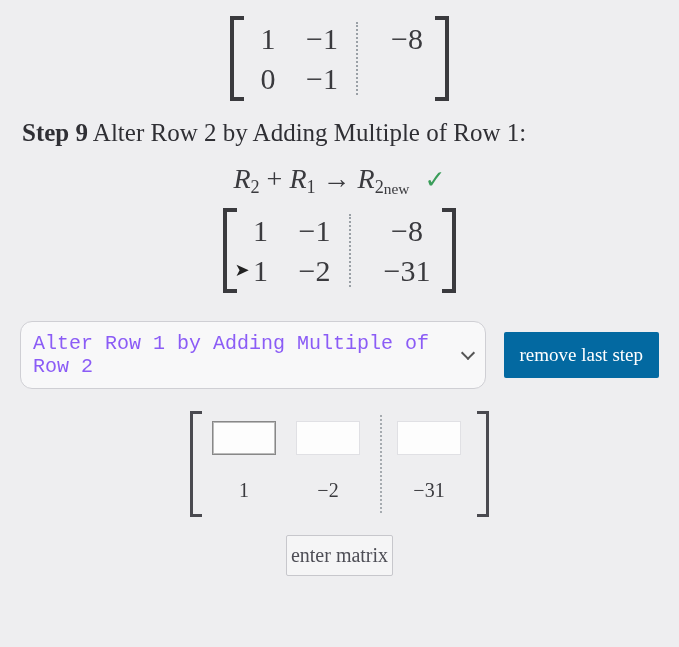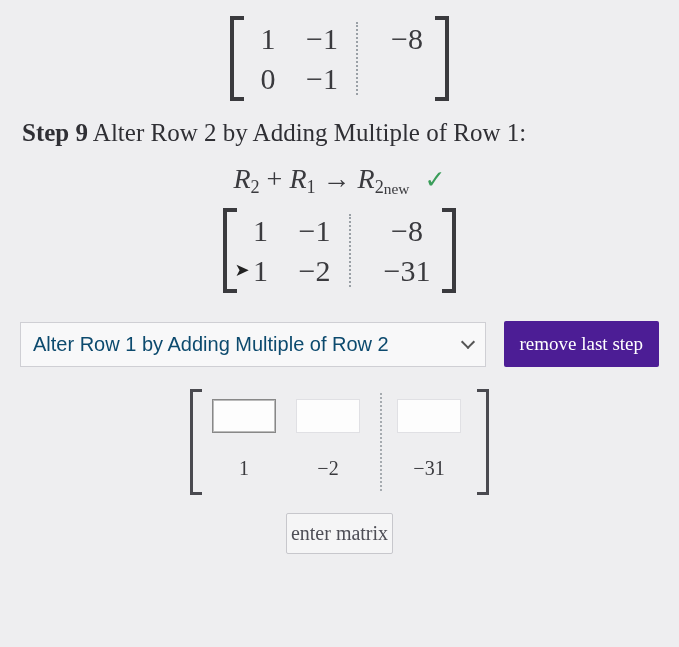--- a/index.html
+++ b/index.html
@@ -110,38 +110,38 @@
   .controls {
     display: flex;
     align-items: center;
     gap: 18px;
     margin-top: 28px;
   }
   .select-box {
     flex: 1;
     background: #f8f8f9;
     border: 1px solid #cfcfd4;
-    border-radius: 0;
+    border-radius: 12px;
     padding: 10px 30px 10px 12px;
     font-size: 20px;
-    font-family: Liberation Sans, sans-serif;
-    color: #0c4a6e;
+    font-family: Liberation Mono, monospace;
+    color: #8b5cf6;
     position: relative;
   }
   .select-box::after {
     content: "";
     position: absolute;
     right: 12px; top: 50%;
     width: 8px; height: 8px;
     border-right: 2px solid #555;
     border-bottom: 2px solid #555;
     transform: translateY(-70%) rotate(45deg);
   }
   .remove-btn {
-    background: #4c1d95;
+    background: #0369a1;
     color: #fff;
     font-size: 19px;
     font-family: Georgia, serif;
     border: none;
     padding: 12px 16px;
     border-radius: 2px;
     white-space: nowrap;
   }
 
   

